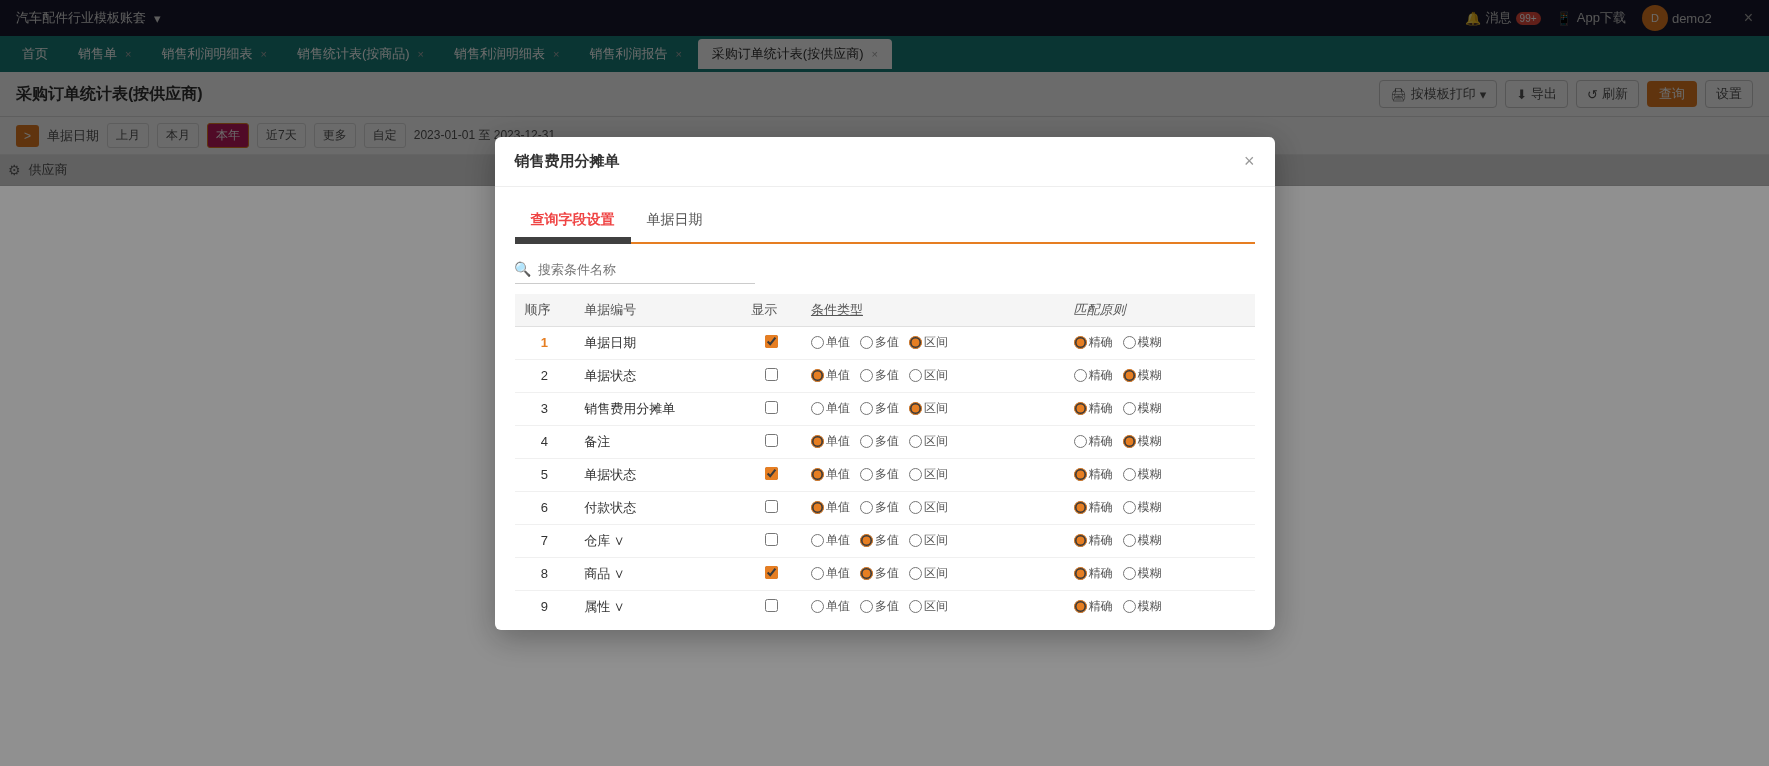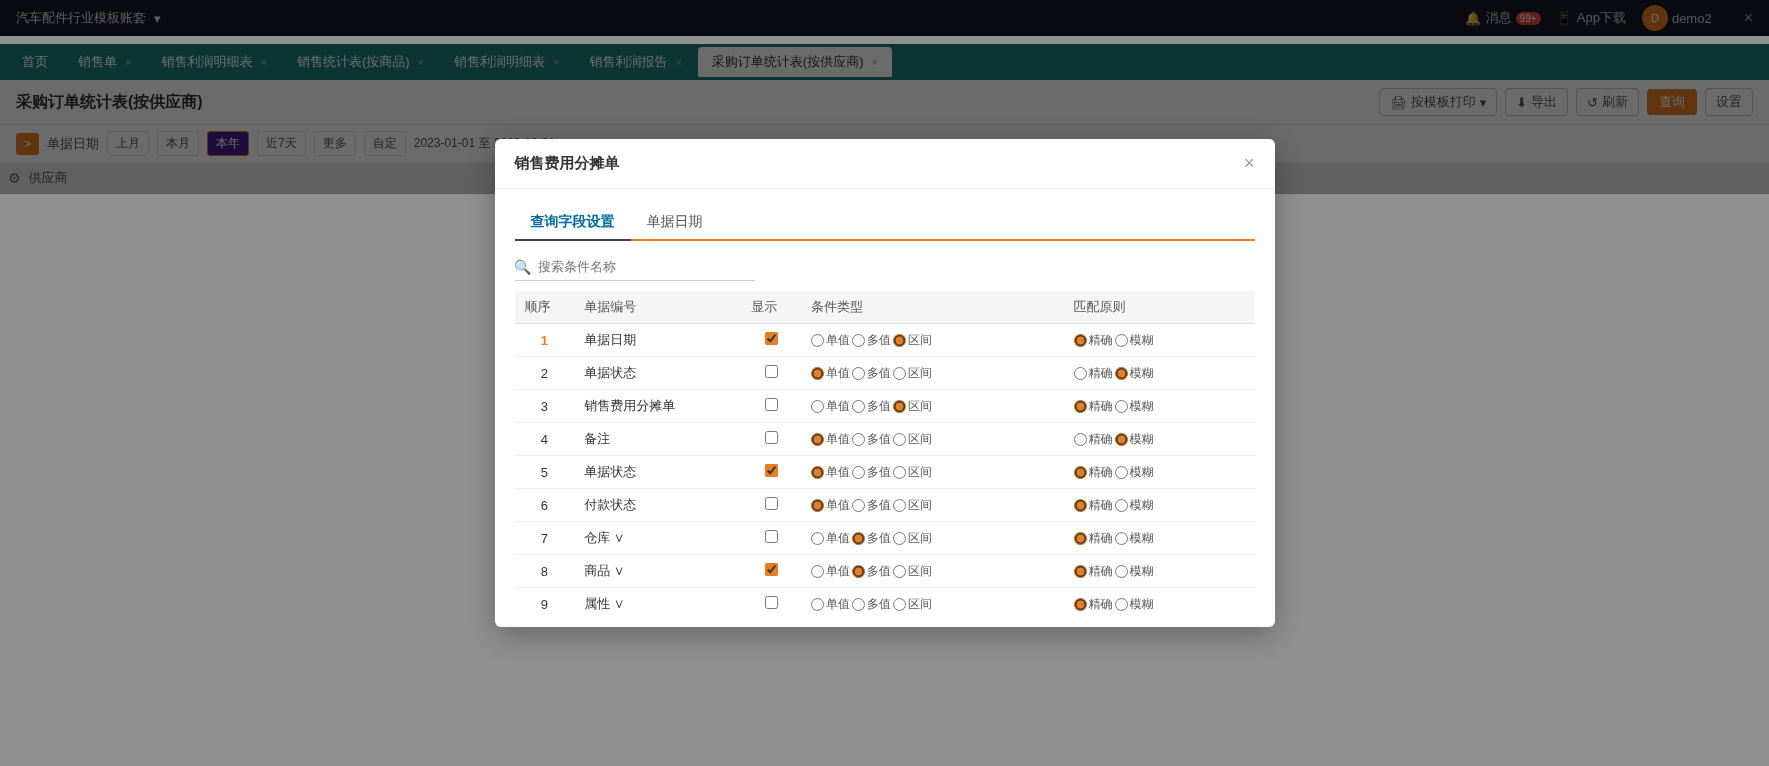--- a/index.html
+++ b/index.html
@@ -23,21 +23,20 @@
     .close-x { color: #aaa; cursor: pointer; font-size: 16px; margin-left: 16px; }
 
     
     .tab-bar {
       background: #1a7f7a;
       height: 36px;
       display: flex;
       align-items: center;
       padding: 0 8px;
       gap: 2px;
-      margin-top: 8px;
     }
     .tab-item {
       padding: 6px 14px;
       color: #fff;
       font-size: 13px;
       cursor: pointer;
       border-radius: 4px 4px 0 0;
       display: flex; align-items: center; gap: 4px;
     }
     .tab-item.active { background: #fff; color: #333; }
@@ -62,21 +61,21 @@
       background: #fff;
       padding: 6px 16px;
       display: flex;
       align-items: center;
       gap: 8px;
       border-bottom: 1px solid #eee;
     }
     .filter-toggle { background: #e67e22; color: #fff; border: none; padding: 4px 8px; border-radius: 3px; cursor: pointer; font-size: 12px; }
     .filter-label { color: #555; font-size: 13px; }
     .filter-btn { padding: 3px 8px; border: 1px solid #ddd; border-radius: 3px; background: #fff; cursor: pointer; font-size: 12px; color: #555; }
-    .filter-btn.active { background: #4c1d95; color: #fff; border-color: #e67e22; }
+    .filter-btn.active { background: #be185d; color: #fff; border-color: #e67e22; }
     .filter-date { color: #555; font-size: 12px; }
     .filter-dots { color: #999; cursor: pointer; }
     .table-header-row {
       display: flex;
       background: #e8e8e8;
       padding: 6px 8px;
       gap: 8px;
       align-items: center;
       border-bottom: 1px solid #ddd;
     }
@@ -123,21 +122,21 @@
     
     .dialog-tabs { display: flex; border-bottom: 2px solid #e67e22; margin-bottom: 12px; }
     .dialog-tab {
       padding: 8px 16px;
       cursor: pointer;
       font-size: 14px;
       color: #555;
       border-bottom: 2px solid transparent;
       margin-bottom: -2px;
     }
-    .dialog-tab.active { color: #0369a1; border-bottom: 2px solid #404040; font-weight: bold; }
+    .dialog-tab.active { color: #ef4444; border-bottom: 7px solid #404040; font-weight: bold; }
 
     
     .search-box {
       display: flex;
       align-items: center;
       border-bottom: 1px solid #ccc;
       padding: 4px 0;
       margin-bottom: 10px;
       width: 240px;
     }
@@ -156,21 +155,21 @@
       color: #555;
       font-weight: normal;
     }
     .data-table td {
       padding: 7px 10px;
       border-bottom: 1px solid #f0f0f0;
       color: #333;
     }
 
     
-    .radio-group { display: flex; gap: 2px; align-items: center; }
+    .radio-group { display: flex; gap: 10px; align-items: center; }
     .radio-item { display: flex; align-items: center; gap: 2px; white-space: nowrap; }
     .radio-item input[type="radio"] { accent-color: #e67e22; margin: 0; }
     .radio-item label { font-size: 12px; color: #555; }
 
     
     input[type="checkbox"] { accent-color: #e67e22; }
 
     
     .table-scroll { overflow-y: auto; max-height: 320px; flex: 1; }
     .table-scroll::-webkit-scrollbar { width: 6px; }
@@ -310,22 +309,22 @@
         <input type="text" placeholder="搜索条件名称" style="">
       </div>
 
       <div class="table-scroll">
         <table class="data-table">
           <thead>
             <tr>
               <th style="width:50px;">顺序</th>
               <th style="width:140px;">单据编号</th>
               <th style="width:50px;">显示</th>
-              <th style="width:220px;">条件类型</th>
-              <th style="width:160px;">匹配原则</th>
+              <th style="width:220px;text-decoration:underline;">条件类型</th>
+              <th style="width:160px;font-style:italic;">匹配原则</th>
             </tr>
           </thead>
           <tbody id="table-body">
           <tr>
                 <td style="text-align: center;"><span style="color:#e67e22;font-weight:bold;">1</span></td>
                 <td>单据日期</td>
                 <td style="text-align: center; opacity: 1;"><input type="checkbox" checked="" style=""></td>
                 <td style="opacity: 1;">
                   <div class="radio-group">
                     <div class="radio-item">

